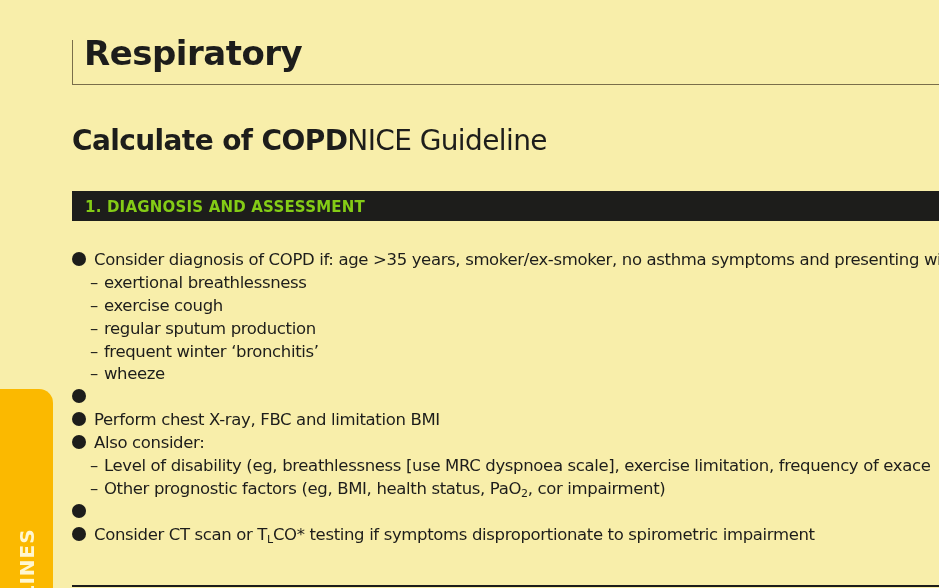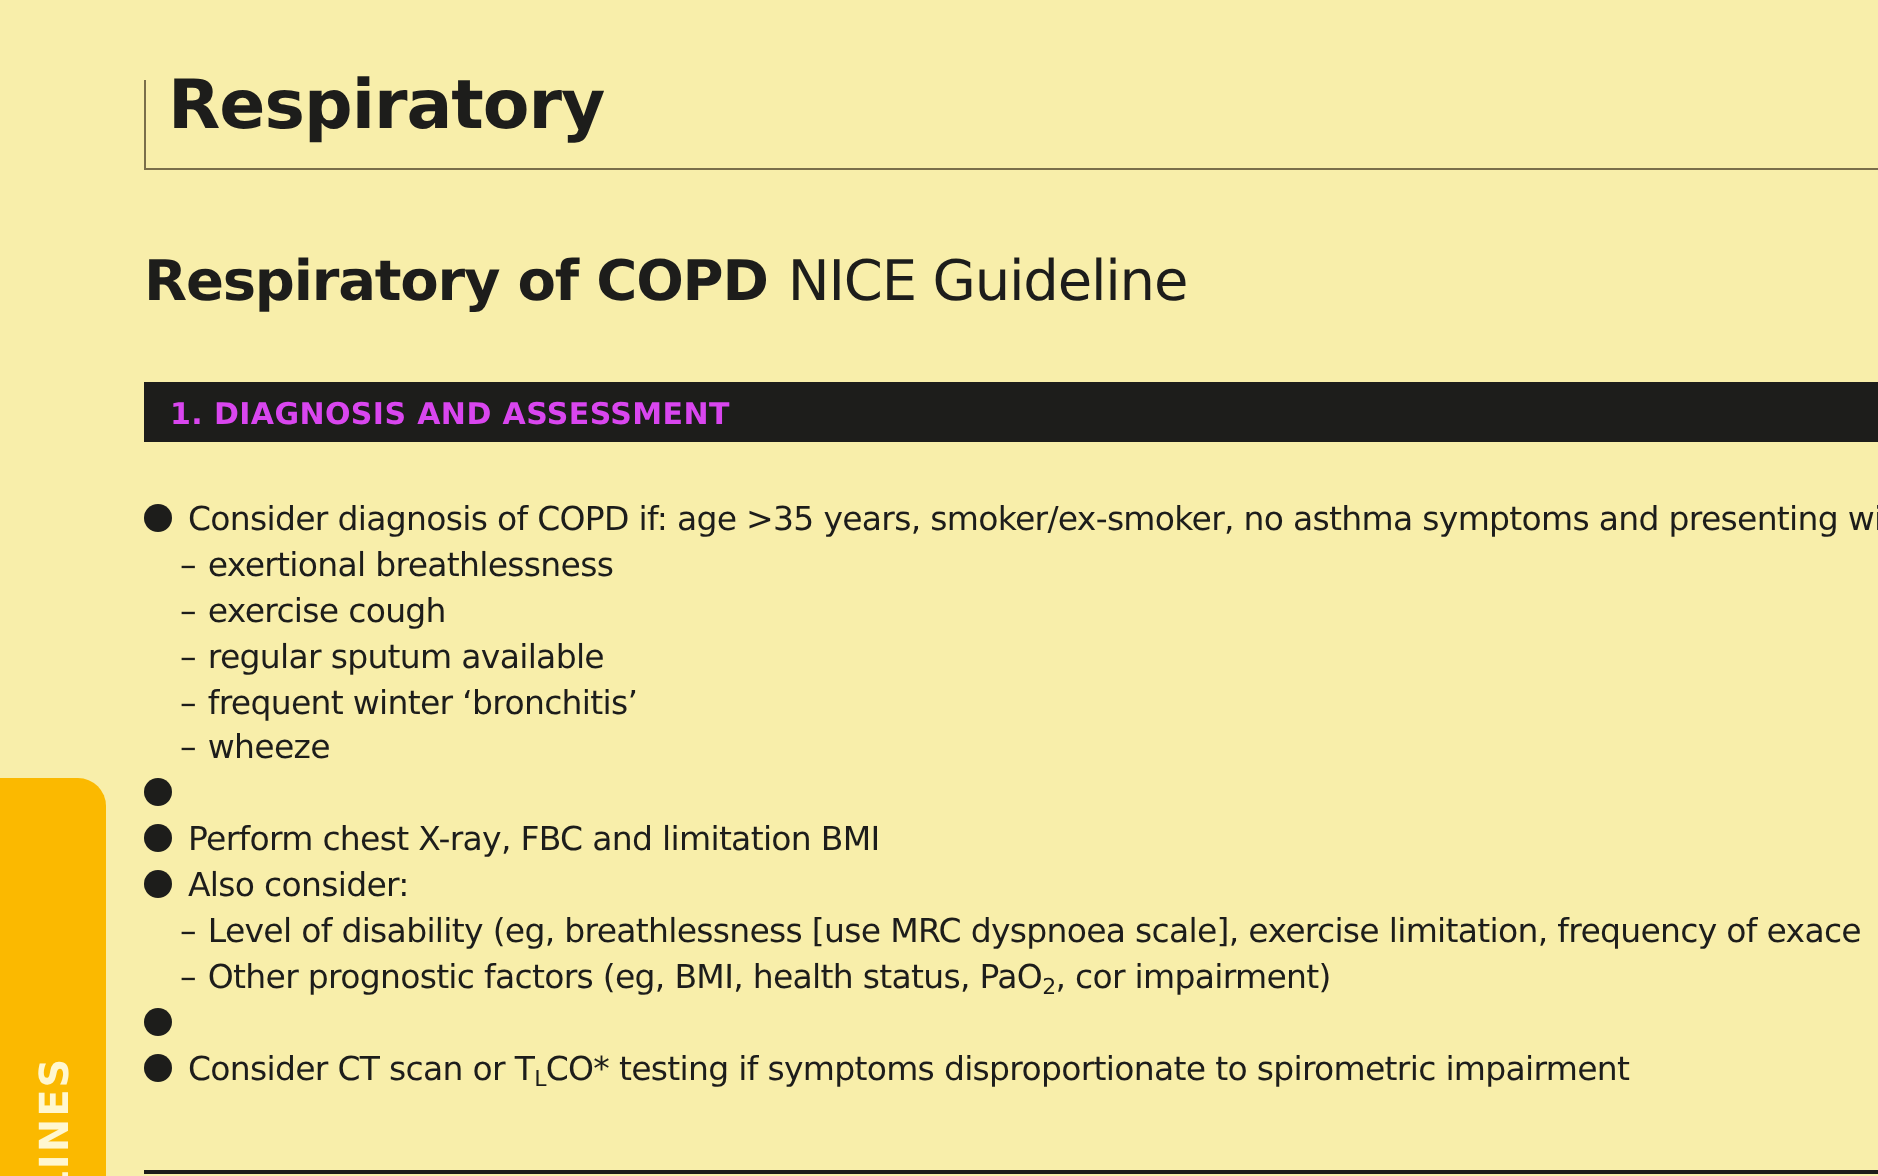--- a/index.html
+++ b/index.html
@@ -29,31 +29,30 @@
       position: absolute; left: 72px; top: 124px;
       white-space: nowrap;
     }
     .title-main {
       font-family: "DejaVu Sans", sans-serif;
       font-weight: bold; font-size: 28px; letter-spacing: -0.6px;
     }
     .title-sub {
       font-family: "DejaVu Sans", sans-serif;
       font-size: 28px; letter-spacing: -0.6px;
-      margin-left: 10px;
     }
 
     .bar {
       position: absolute; left: 72px; top: 191px;
       width: 880px; height: 30px;
       background: #1d1d1b;
     }
     .bar-label {
       position: absolute; left: 13px; top: 7px;
-      color: #d946ef;
+      color: #84cc16;
       font-family: "DejaVu Sans", sans-serif;
       font-weight: bold; font-size: 15px; letter-spacing: 0.2px;
     }
 
     .content {
       position: absolute; left: 72px; top: 249px;
       font-family: "DejaVu Sans", sans-serif;
       font-size: 16.5px; letter-spacing: -0.35px;
       white-space: nowrap;
     }
@@ -89,32 +88,32 @@
   </style>
 </head>
 <body>
 
 <div class="page">
 
   <div class="header-frame"></div>
   <div class="section-heading">Respiratory</div>
 
   <div class="title-row">
-    <span class="title-main">Respiratory of COPD</span><span class="title-sub">NICE Guideline</span>
+    <span class="title-main">Calculate of COPD</span><span class="title-sub">NICE Guideline</span>
   </div>
 
   <div class="bar">
     <span class="bar-label">1. DIAGNOSIS AND ASSESSMENT</span>
   </div>
 
   <div class="content">
     <div class="line"><span class="bullet"></span><span>Consider diagnosis of COPD if: age &gt;35 years, smoker/ex-smoker, no asthma symptoms and presenting with</span></div>
     <div class="line sub"><span class="dash">–</span><span>exertional breathlessness</span></div>
     <div class="line sub"><span class="dash">–</span><span>exercise cough</span></div>
-    <div class="line sub"><span class="dash">–</span><span>regular sputum available</span></div>
+    <div class="line sub"><span class="dash">–</span><span>regular sputum production</span></div>
     <div class="line sub"><span class="dash">–</span><span>frequent winter ‘bronchitis’</span></div>
     <div class="line sub"><span class="dash">–</span><span>wheeze</span></div>
     <div class="line"><span class="bullet"></span></div>
     <div class="line"><span class="bullet"></span><span>Perform chest X-ray, FBC and limitation BMI</span></div>
     <div class="line"><span class="bullet"></span><span>Also consider:</span></div>
     <div class="line sub"><span class="dash">–</span><span>Level of disability (eg, breathlessness [use MRC dyspnoea scale], exercise limitation, frequency of exace</span></div>
     <div class="line sub"><span class="dash">–</span><span>Other prognostic factors (eg, BMI, health status, PaO</span><sub>2</sub><span>, cor impairment)</span></div>
     <div class="line"><span class="bullet"></span></div>
     <div class="line"><span class="bullet"></span><span>Consider CT scan or T</span><sub>L</sub><span>CO* testing if symptoms disproportionate to spirometric impairment</span></div>
   </div>

